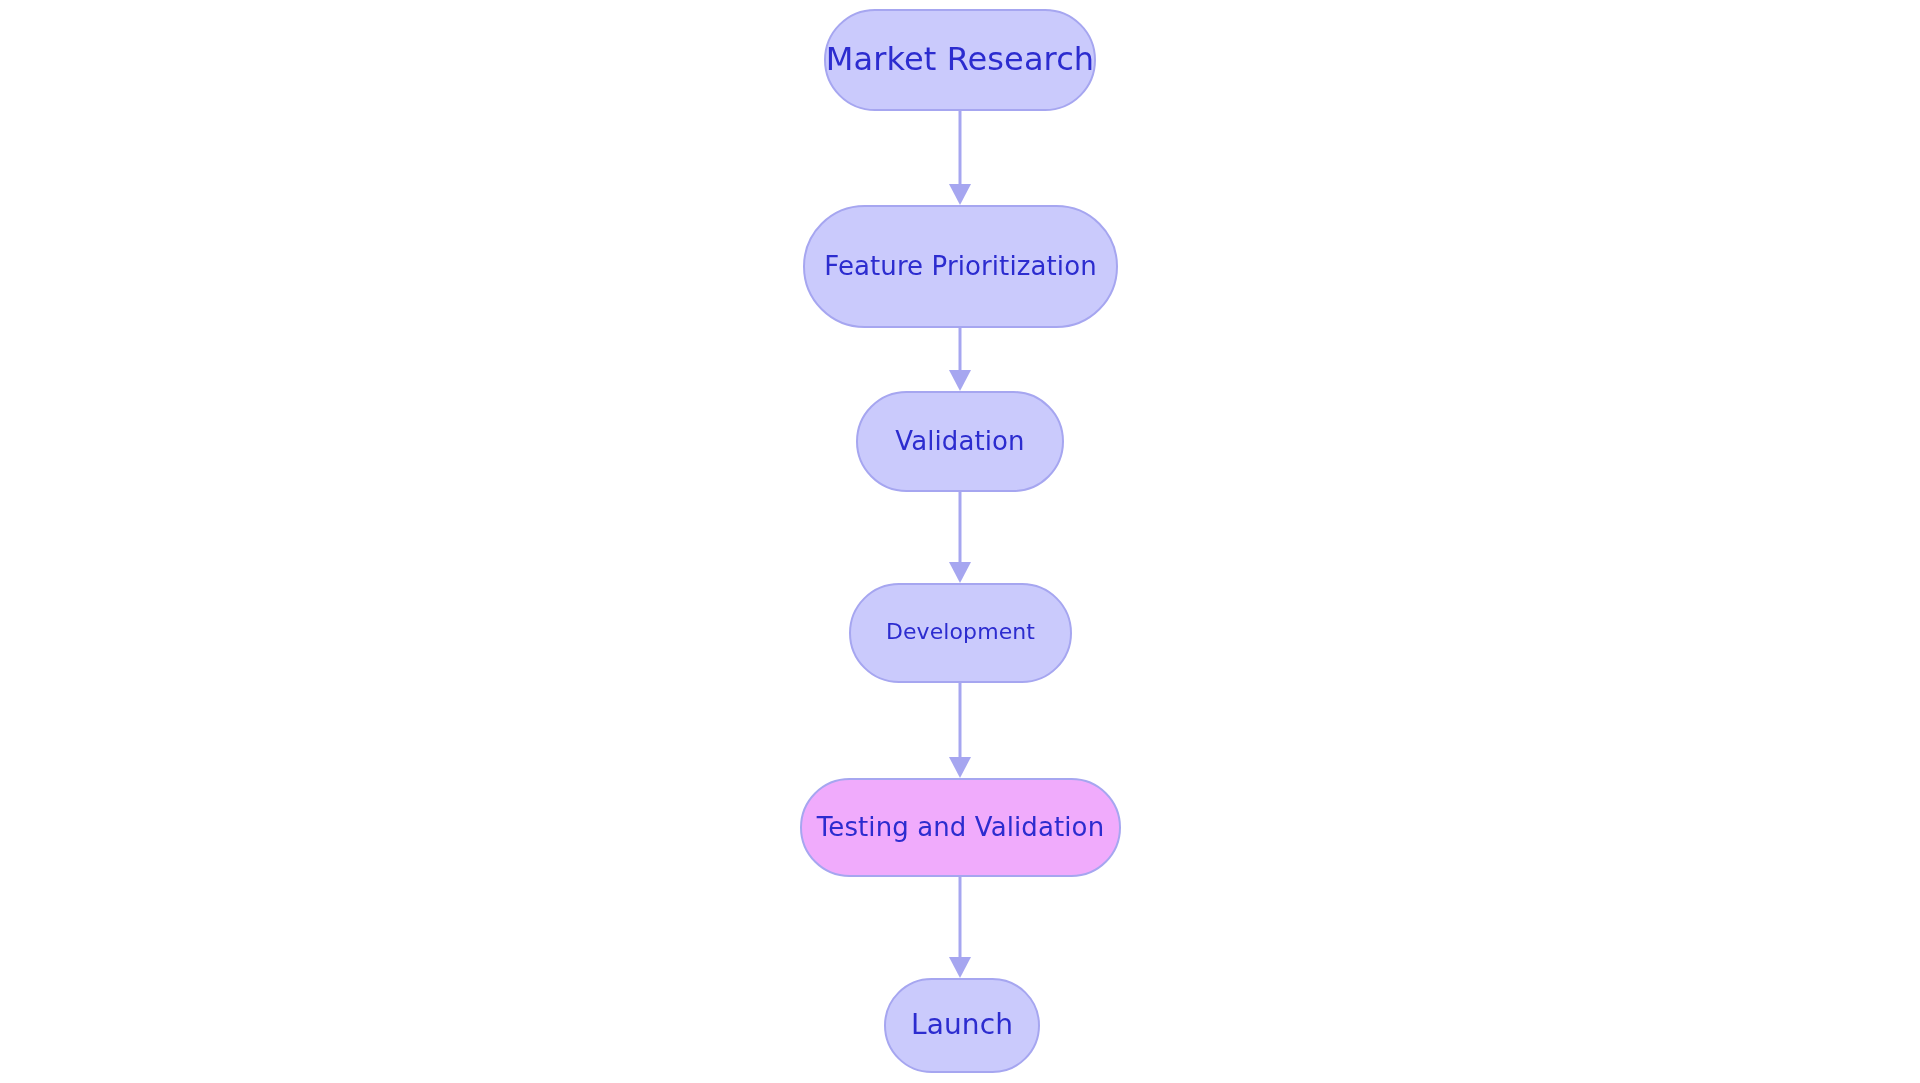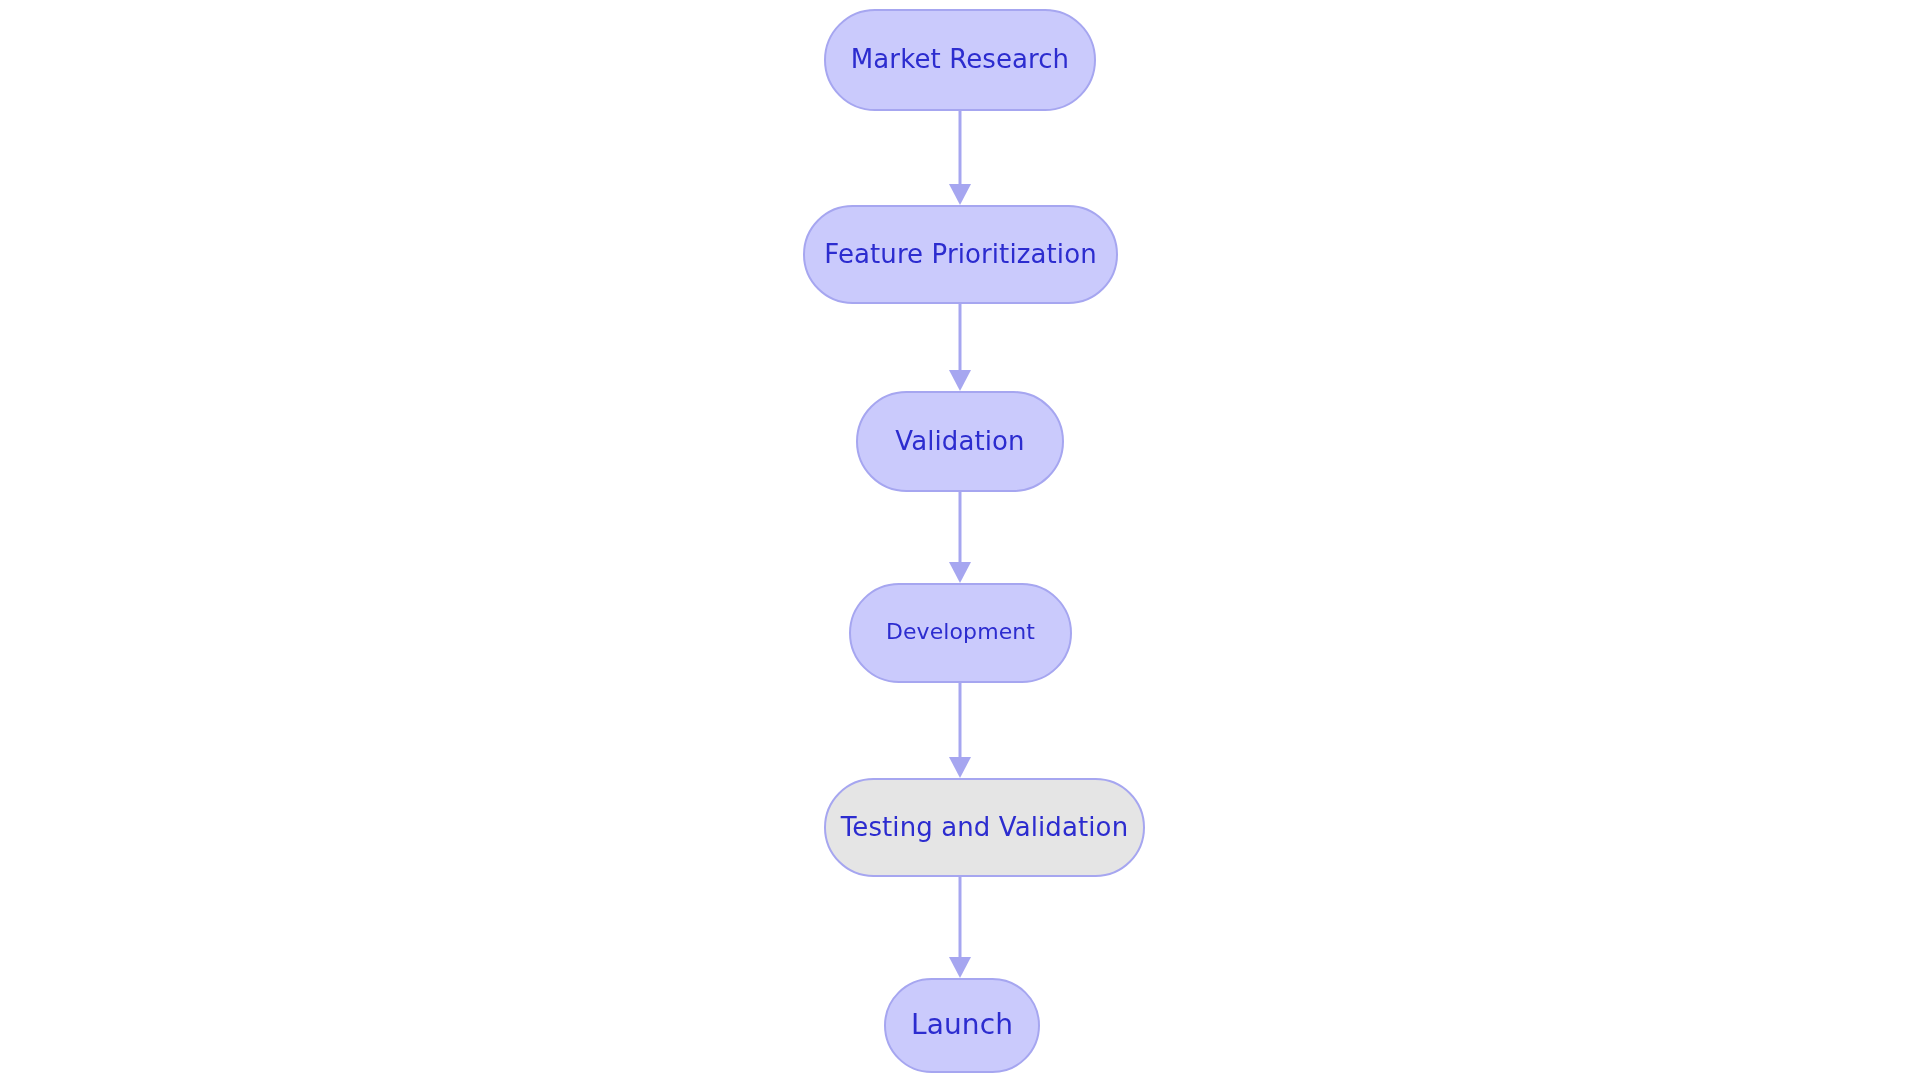--- a/index.html
+++ b/index.html
@@ -78,31 +78,31 @@
         <line x1="11" y1="0" x2="11" y2="77" stroke="#a6a6f0" stroke-width="3"></line>
         <polygon points="0,74 22,74 11,95" fill="#a6a6f0"></polygon>
       </svg>
     </div>
     <div class="connector" style="left: 949px; top: 877px; width: 22px; height: 101px;">
       <svg width="22" height="101" viewBox="0 0 22 101">
         <line x1="11" y1="0" x2="11" y2="83" stroke="#a6a6f0" stroke-width="3"></line>
         <polygon points="0,80 22,80 11,101" fill="#a6a6f0"></polygon>
       </svg>
     </div>
-    <div class="flow-node" style="left: 824px; top: 9px; width: 272px; height: 102px; font-size: 26px; background: rgb(202, 202, 252); border-color: rgb(166, 166, 240); color: rgb(44, 44, 207);">
+    <div class="flow-node" style="left: 824px; top: 9px; width: 272px; height: 102px; font-size: 32px; background: rgb(202, 202, 252); border-color: rgb(166, 166, 240); color: rgb(44, 44, 207);">
       <span class="node-label">Market Research</span>
     </div>
-    <div class="flow-node" style="left: 803px; top: 205px; width: 315px; height: 99px; font-size: 26px; background: rgb(202, 202, 252); border-color: rgb(166, 166, 240); color: rgb(44, 44, 207);">
+    <div class="flow-node" style="left: 803px; top: 205px; width: 315px; height: 123px; font-size: 26px; background: rgb(202, 202, 252); border-color: rgb(166, 166, 240); color: rgb(44, 44, 207);">
       <span class="node-label">Feature Prioritization</span>
     </div>
     <div class="flow-node" style="left: 856px; top: 391px; width: 208px; height: 101px; font-size: 26px; background: rgb(202, 202, 252); border-color: rgb(166, 166, 240); color: rgb(44, 44, 207);">
       <span class="node-label">Validation</span>
     </div>
     <div class="flow-node" style="left: 849px; top: 583px; width: 223px; height: 100px; font-size: 22px; background: rgb(202, 202, 252); border-color: rgb(166, 166, 240); color: rgb(44, 44, 207);">
       <span class="node-label">Development</span>
     </div>
-    <div class="flow-node" style="left: 824px; top: 778px; width: 321px; height: 99px; font-size: 26px; background: #e5e5e5; border-color: rgb(166, 166, 240); color: rgb(44, 44, 207);">
+    <div class="flow-node" style="left: 800px; top: 778px; width: 321px; height: 99px; font-size: 26px; background: #f0abfc; border-color: rgb(166, 166, 240); color: rgb(44, 44, 207);">
       <span class="node-label">Testing and Validation</span>
     </div>
     <div class="flow-node" style="left: 884px; top: 978px; width: 156px; height: 95px; font-size: 28px; background: rgb(202, 202, 252); border-color: rgb(166, 166, 240); color: rgb(44, 44, 207);">
       <span class="node-label">Launch</span>
     </div>
   </div>
 
 </body></html>

